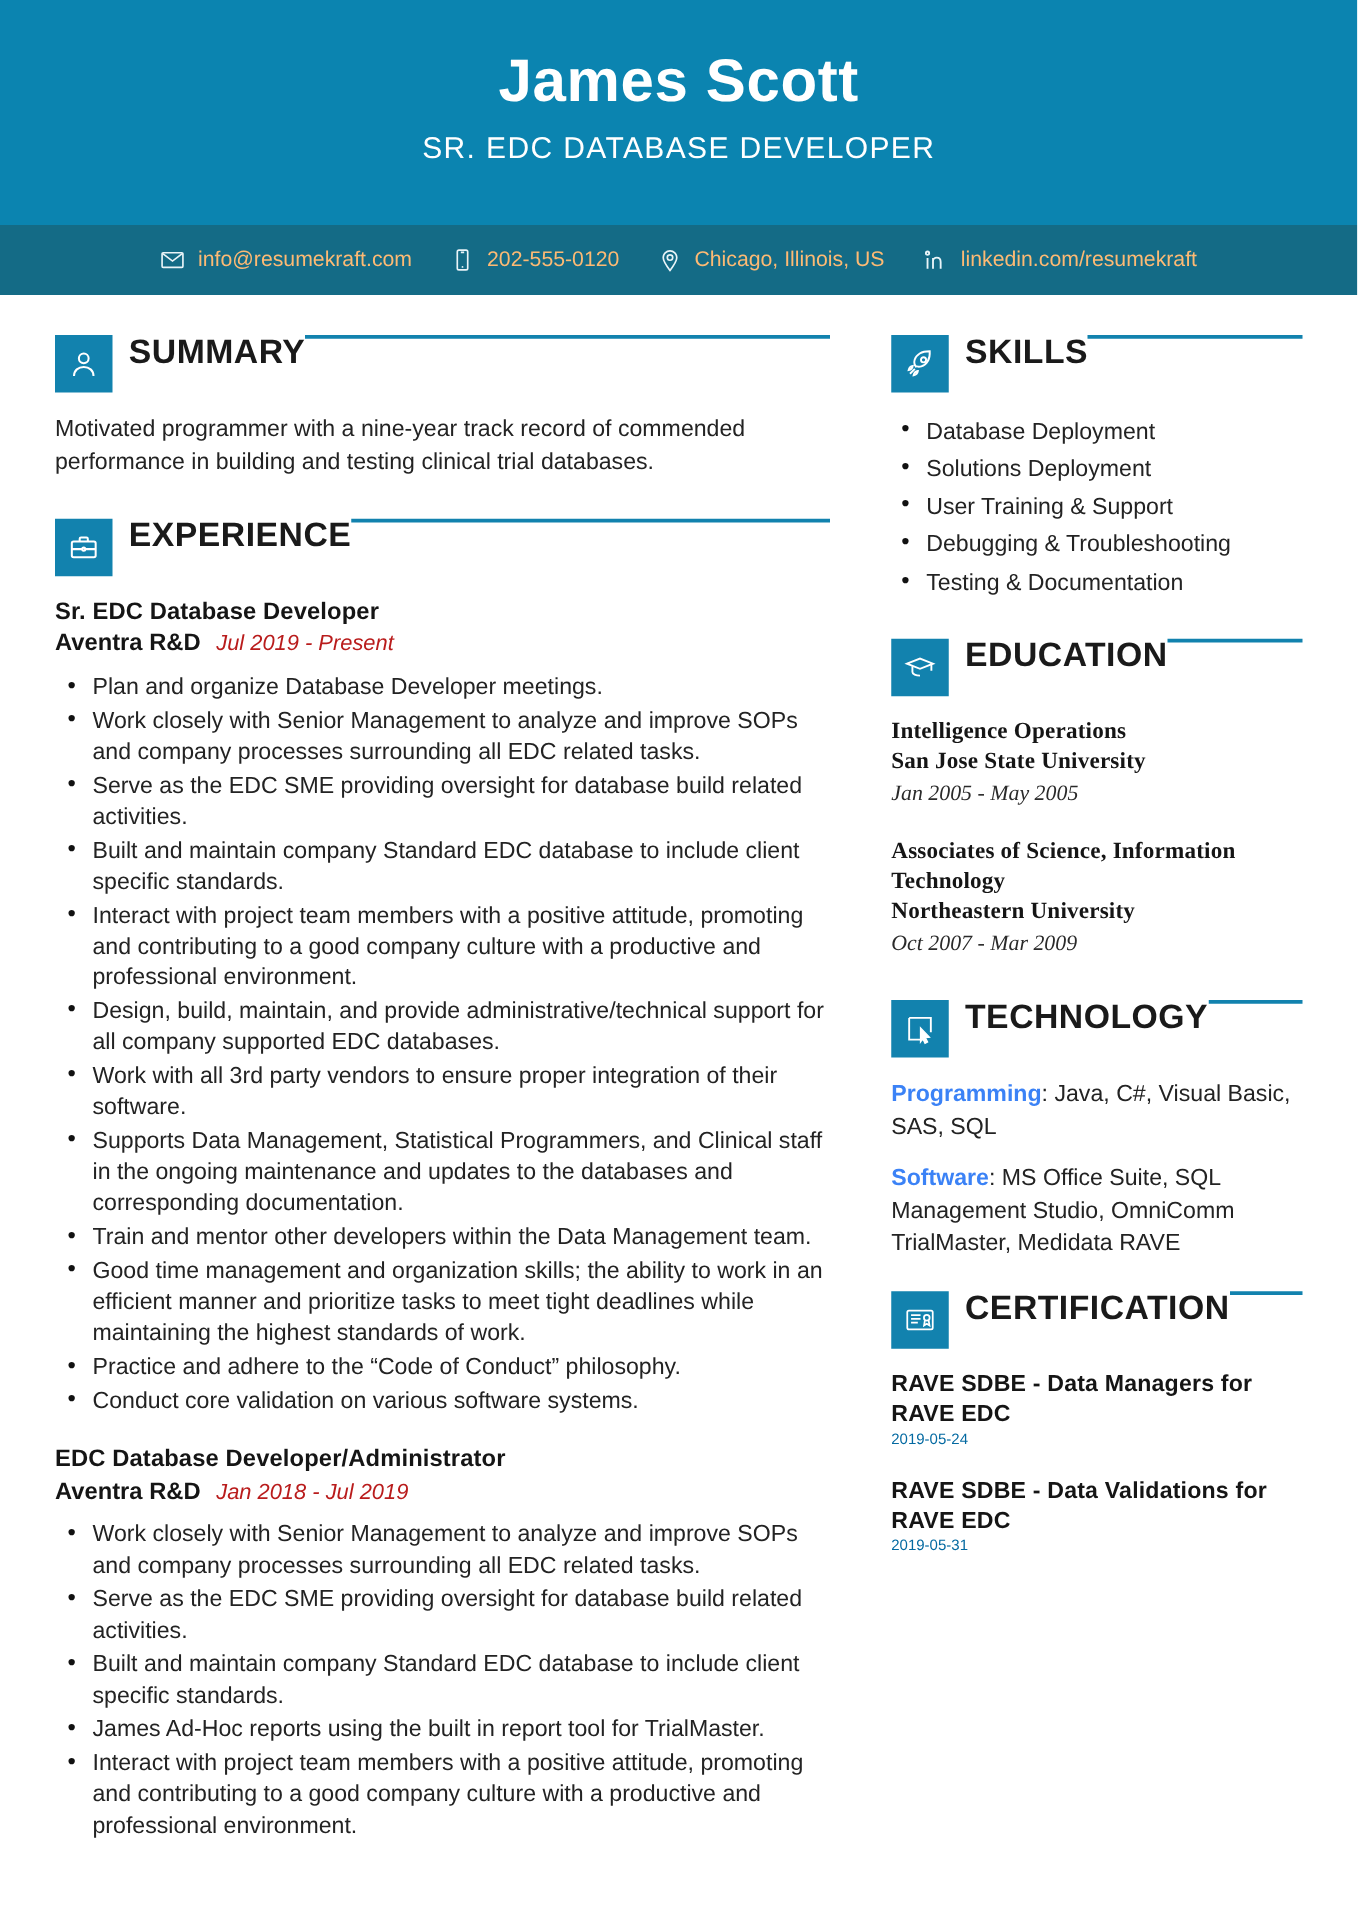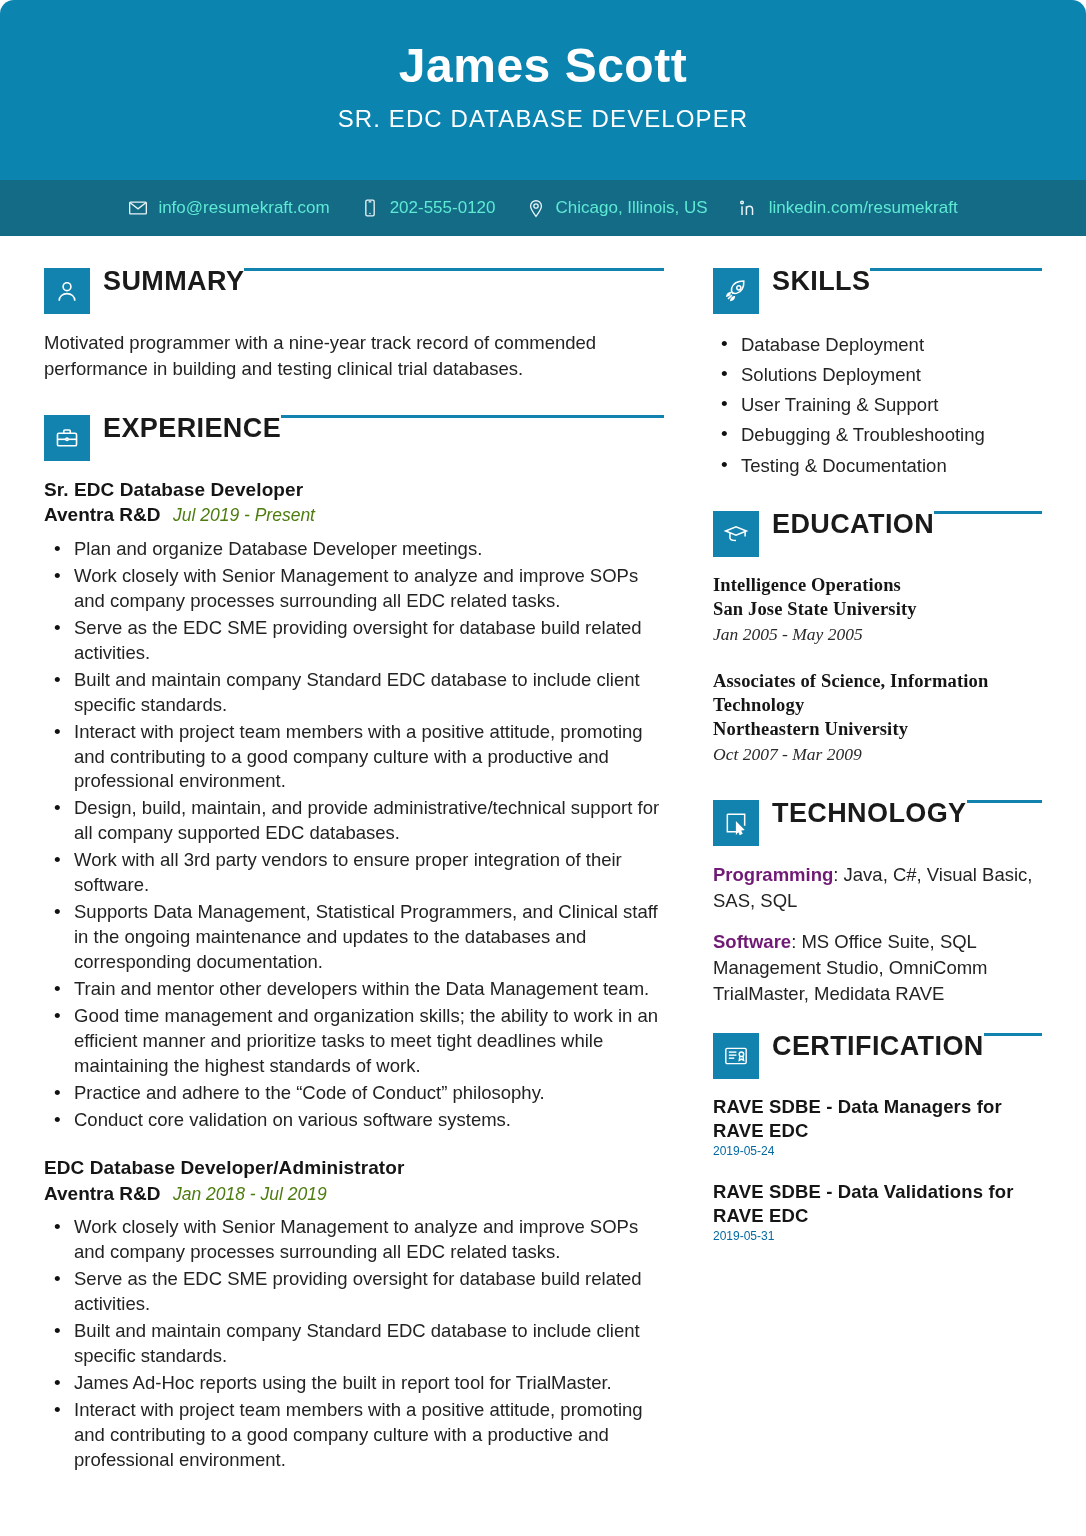--- a/index.html
+++ b/index.html
@@ -11,21 +11,20 @@
     font-family: "Liberation Sans", sans-serif;
     -webkit-font-smoothing: antialiased;
   }
 
   .page {
     position: relative;
     width: 1086px;
     height: 1536px;
     background: #ffffff;
     overflow: hidden;
-    border-radius: 14px;
   }
 
   
   .hero {
     background: #0b84b0;
     height: 180px;
     padding-top: 38px;
     text-align: center;
   }
   .hero-name {
@@ -49,21 +48,21 @@
     height: 56px;
     display: flex;
     align-items: center;
     justify-content: center;
     gap: 30px;
   }
   .contact-item {
     display: flex;
     align-items: center;
     gap: 10px;
-    color: #5eead4;
+    color: #fdba74;
     font-size: 17px;
     white-space: nowrap;
   }
   .contact-item svg { display: block; }
 
   
   .body {
     display: flex;
     padding: 32px 44px 0 44px;
     gap: 0;
@@ -133,21 +132,21 @@
     margin-bottom: 4px;
   }
   .job-company {
     font-size: 19px;
     font-weight: bold;
     color: #151515;
   }
   .job-dates {
     font-size: 17.5px;
     font-style: italic;
-    color: #4d7c0f;
+    color: #b91c1c;
     margin-left: 8px;
     text-align: center;
   }
 
   ul.bullets {
     list-style: none;
     margin: 0 0 22px 0;
     padding: 0;
   }
   ul.bullets li {
@@ -211,21 +210,21 @@
     line-height: 1.45;
     margin-top: 1px;
   }
 
   .tech-entry {
     font-size: 18.5px;
     line-height: 1.4;
     color: #232323;
     margin-bottom: 16px;
   }
-  .tech-entry b { color: #701a75; }
+  .tech-entry b { color: #3b82f6; }
 
   .cert-entry { margin-bottom: 22px; }
   .cert-name {
     font-size: 18.5px;
     font-weight: bold;
     color: #151515;
     line-height: 1.3;
     letter-spacing: 0.15px;
   }
   .cert-date {

